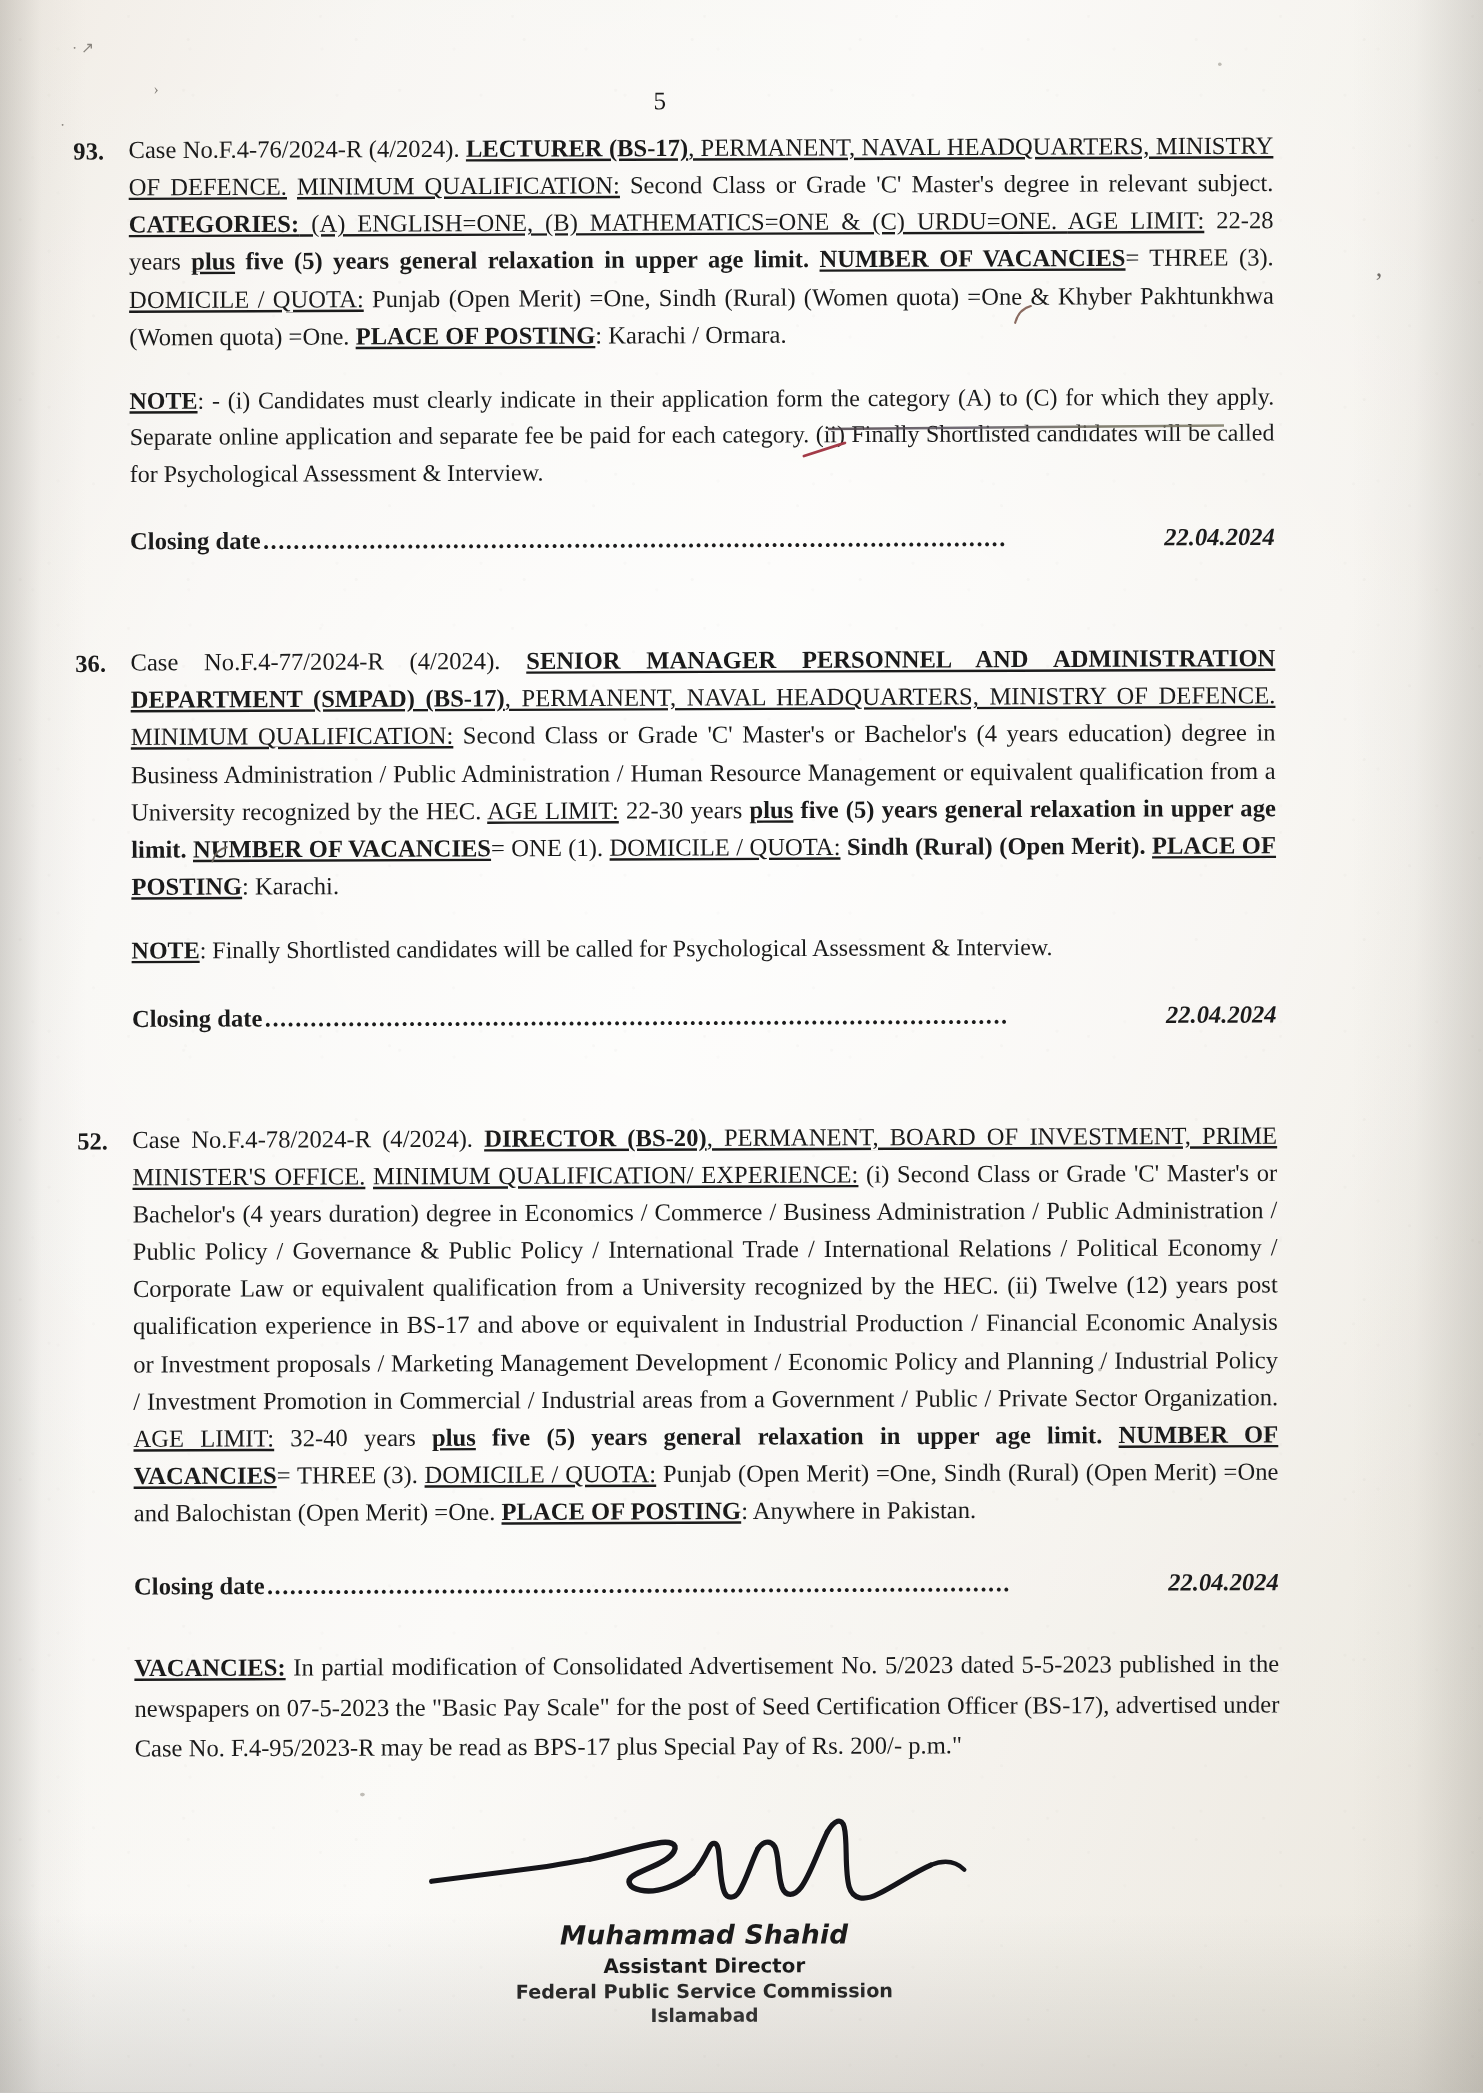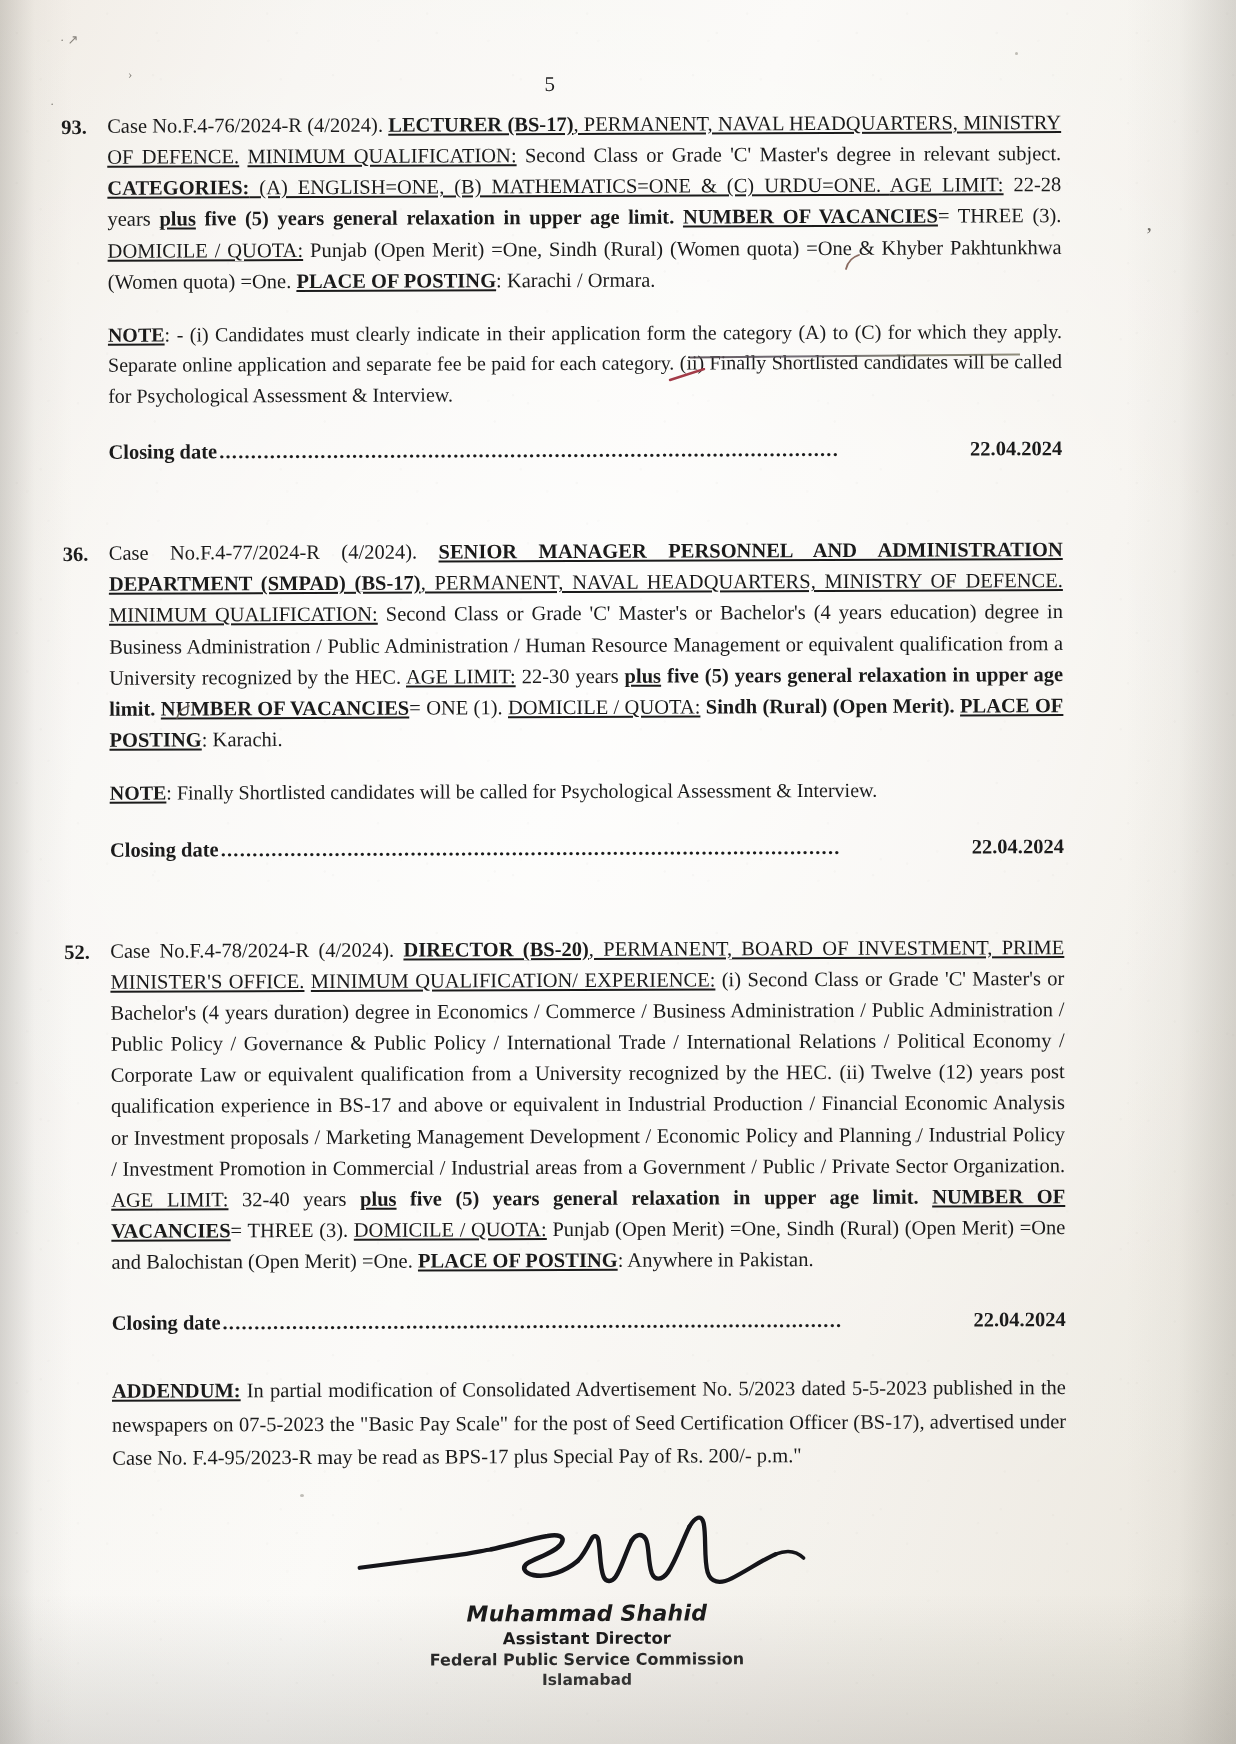--- a/index.html
+++ b/index.html
@@ -125,21 +125,21 @@
     white-space: nowrap;
   }
   .closing-label { flex: 0 0 auto; }
   .closing-dots {
     flex: 1 1 auto;
     overflow: hidden;
     letter-spacing: 1.2px;
     font-weight: bold;
     margin: 0 2px;
   }
-  .closing-date { flex: 0 0 auto; padding-left: 4px; }
+  .closing-date { flex: 0 0 auto; padding-left: 4px; font-style: italic; }
 
   .gap-big { height: 74px; }
 
   .addendum {
     margin-top: 40px;
     margin-left: 46px;
     width: 954px;
     font-size: 20.5px;
     line-height: 1.62;
     text-align: justify;
@@ -311,21 +311,21 @@
 
     <div class="indent-block">
       <div class="closing" style="margin-top:34px;">
         <span class="closing-label">Closing date</span>
         <span class="closing-dots">..................................................................................................</span>
         <span class="closing-date">22.04.2024</span>
       </div>
     </div>
 
     <div class="addendum">
-      <span class="bu">ADDENDUM:</span><span> In partial modification of Consolidated Advertisement No. 5/2023 dated 5-5-2023 published in the newspapers on 07-5-2023 the "Basic Pay Scale" for the post of Seed Certification Officer (BS-17), advertised under Case No. F.4-95/2023-R may be read as BPS-17 plus Special Pay of Rs. 200/- p.m."</span>
+      <span class="bu">VACANCIES:</span><span> In partial modification of Consolidated Advertisement No. 5/2023 dated 5-5-2023 published in the newspapers on 07-5-2023 the "Basic Pay Scale" for the post of Seed Certification Officer (BS-17), advertised under Case No. F.4-95/2023-R may be read as BPS-17 plus Special Pay of Rs. 200/- p.m."</span>
     </div>
 
     <div class="sign-block">
       <svg class="signature-svg" width="470" height="96" viewBox="0 0 470 96">
         <path d="M8 58 C 40 54, 72 50, 104 46 C 118 44, 128 42, 140 40" stroke="#15151a" stroke-width="4.2" fill="none" stroke-linecap="round"></path>
         <path d="M140 40 C 160 36, 178 30, 196 27 C 206 25, 214 27, 210 34 C 205 43, 186 48, 176 54 C 170 58, 172 64, 182 66 C 196 69, 214 62, 226 52" stroke="#15151a" stroke-width="4.6" fill="none" stroke-linecap="round" stroke-linejoin="round"></path>
         <path d="M226 52 C 232 46, 236 38, 240 30 C 242 26, 246 26, 247 32 C 249 44, 248 58, 252 68 C 254 73, 260 74, 264 68 C 270 59, 274 44, 280 32" stroke="#15151a" stroke-width="4.4" fill="none" stroke-linecap="round"></path>
         <path d="M280 32 C 284 26, 290 24, 294 30 C 298 37, 296 52, 300 64 C 303 72, 310 72, 316 64 C 324 53, 330 34, 338 18" stroke="#15151a" stroke-width="4.4" fill="none" stroke-linecap="round"></path>
         <path d="M338 18 C 344 8, 350 6, 352 14 C 355 26, 352 50, 356 64 C 359 74, 368 76, 380 70 C 396 62, 410 52, 424 46" stroke="#15151a" stroke-width="4.3" fill="none" stroke-linecap="round"></path>
         <path d="M424 46 C 434 42, 444 42, 452 50" stroke="#15151a" stroke-width="3.6" fill="none" stroke-linecap="round"></path>

